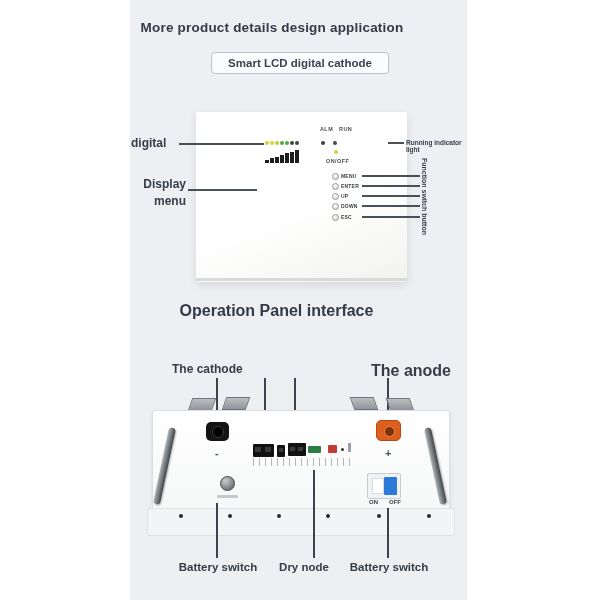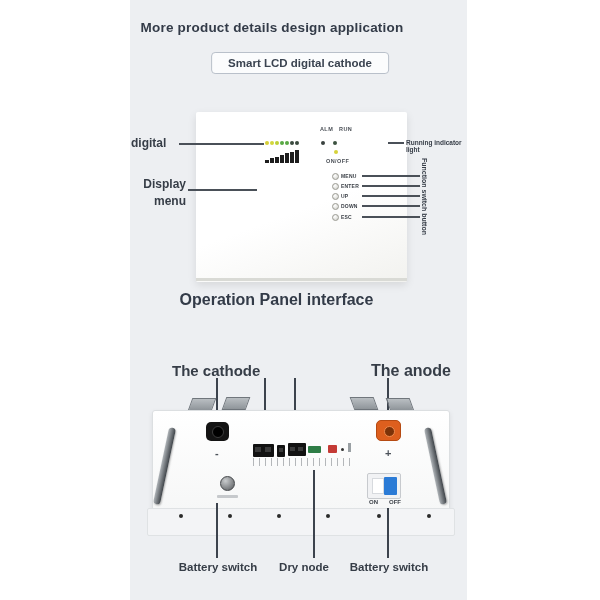--- a/index.html
+++ b/index.html
@@ -36,21 +36,21 @@
   .pbtn{width:7px;height:7px;border-radius:50%;border:1px solid #9a9a92;
       background:radial-gradient(circle at 35% 30%, #ffffff, #cfcfc9);box-sizing:border-box;}
   .pbtn-label{font-size:5px;font-weight:700;color:#3a3f46;width:21px;padding-left:2px;letter-spacing:.2px;}
   .pbtn-line{width:58px;height:1.5px;background:#4a5058;}
 
   .callout{position:absolute;font-weight:700;color:#363d47;}
   .line-h{position:absolute;height:1.5px;background:#4a5058;}
   .line-v{position:absolute;width:2px;background:#3c434d;}
   .vtext{writing-mode:vertical-rl;}
 
-  .h2{position:absolute;left:130px;top:291px;width:293px;text-align:center;
+  .h2{position:absolute;left:130px;top:302px;width:293px;text-align:center;
       font-size:16px;font-weight:700;color:#333b48;}
 
   
   .dev-body{position:absolute;left:152px;top:410px;width:296px;height:100px;
       background:linear-gradient(#ffffff,#f6f7f7);border:1px solid #dcdfe1;border-radius:3px;
       box-shadow:0 2px 5px rgba(0,0,0,.08);}
   .dev-flange{position:absolute;left:147px;top:508px;width:306px;height:26px;
       background:#f3f4f6;border:1px solid #dfe2e4;border-radius:2px;}
   .bracket{position:absolute;width:24px;height:13px;background:linear-gradient(#b9bec2,#8f959a);
       border:1px solid #70767c;box-sizing:border-box;}
@@ -148,21 +148,21 @@
   <div class="callout" style="left:138px;top:176px;width:48px;font-size:12px;text-align:right;line-height:17px;">Display menu</div>
   <div class="line-h" style="left:188px;top:189px;width:69px;"></div>
 
   <div class="line-h" style="left:388px;top:142px;width:16px;"></div>
   <div class="callout" style="left:406px;top:139px;width:60px;font-size:6.5px;">Running indicator light</div>
 
   <div class="callout vtext" style="left:421px;top:158px;height:100px;font-size:7px;">Function switch button</div>
 
   <div class="h2">Operation Panel interface</div>
 
-  <div class="callout" style="left:172px;top:362px;font-size:15px;">The cathode</div>
+  <div class="callout" style="left:172px;top:362px;font-size:12px;">The cathode</div>
   <div class="callout" style="left:371px;top:362px;font-size:16px;">The anode</div>
 
   <div class="line-v" style="left:216px;top:378px;height:46px;"></div>
   <div class="line-v" style="left:264px;top:378px;height:64px;"></div>
   <div class="line-v" style="left:294px;top:378px;height:64px;"></div>
   <div class="line-v" style="left:387px;top:378px;height:44px;"></div>
 
   <div class="bracket" style="left:190px;top:398px;transform:skewX(-20deg);"></div>
   <div class="bracket" style="left:224px;top:397px;transform:skewX(-20deg);"></div>
   <div class="bracket" style="left:352px;top:397px;transform:skewX(20deg);"></div>

